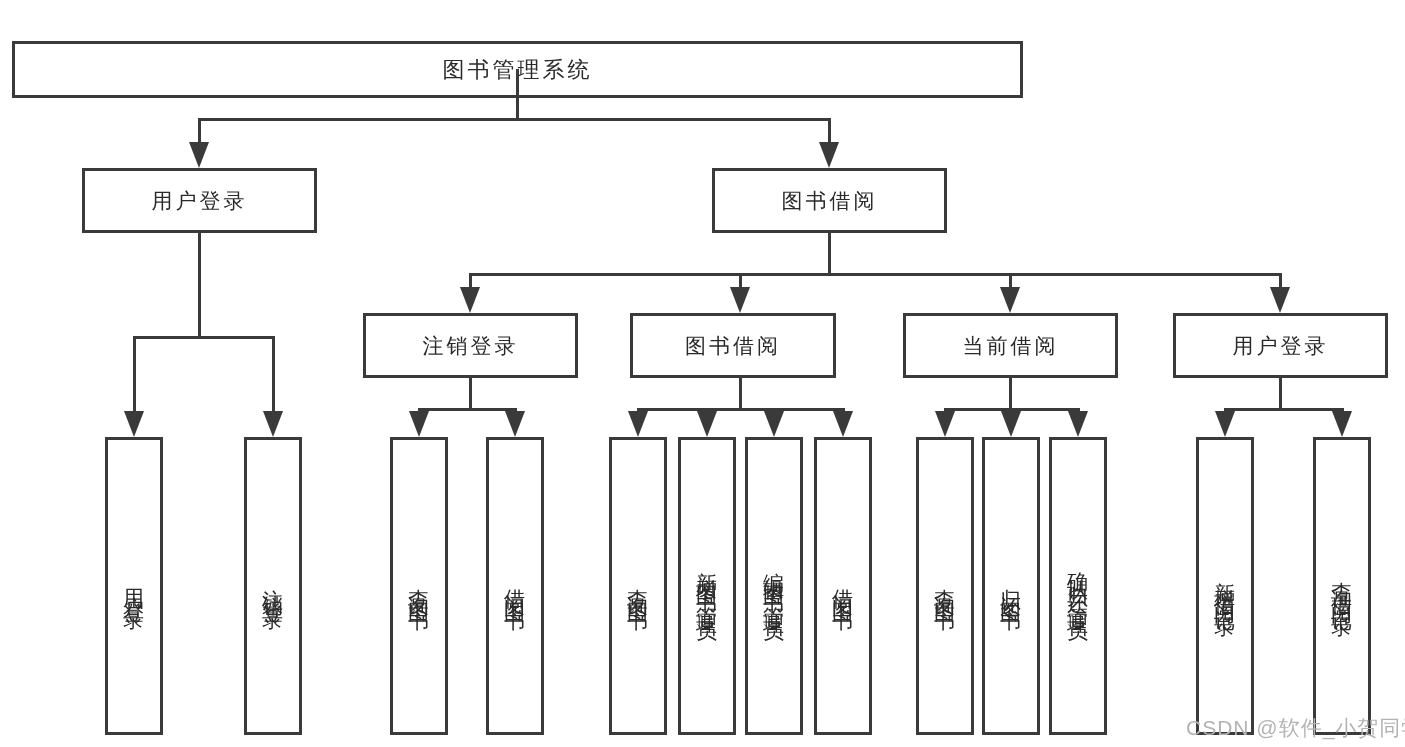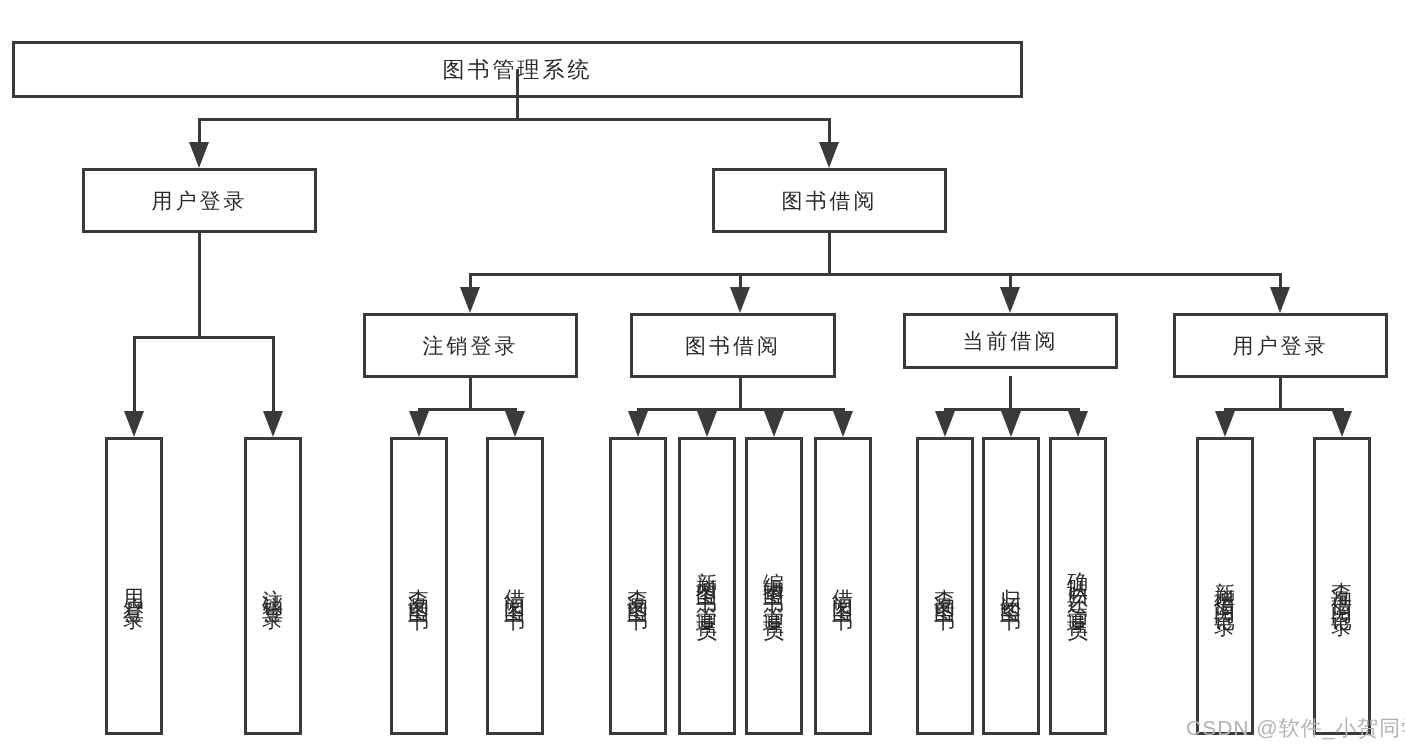--- a/index.html
+++ b/index.html
@@ -87,21 +87,21 @@
   <div class="arrowhead" style="left:1000px;top:287px;"></div>
   <div class="vline" style="left:1279px;top:273px;height:18px;"></div>
   <div class="arrowhead" style="left:1270px;top:287px;"></div>
 
   <div class="node" style="left:363px;top:313px;width:215px;height:65px;">
     <span>注销登录</span>
   </div>
   <div class="node" style="left:630px;top:313px;width:206px;height:65px;">
     <span>图书借阅</span>
   </div>
-  <div class="node" style="left:903px;top:313px;width:215px;height:56px;">
+  <div class="node" style="left:903px;top:313px;width:215px;height:65px;">
     <span>当前借阅</span>
   </div>
   <div class="node" style="left:1173px;top:313px;width:215px;height:65px;">
     <span>用户登录</span>
   </div>
 
   <div class="vline" style="left:469px;top:376px;height:34px;"></div>
   <div class="hline" style="left:418px;top:408px;width:99px;"></div>
   <div class="arrowhead" style="left:409px;top:411px;"></div>
   <div class="arrowhead" style="left:505px;top:411px;"></div>

